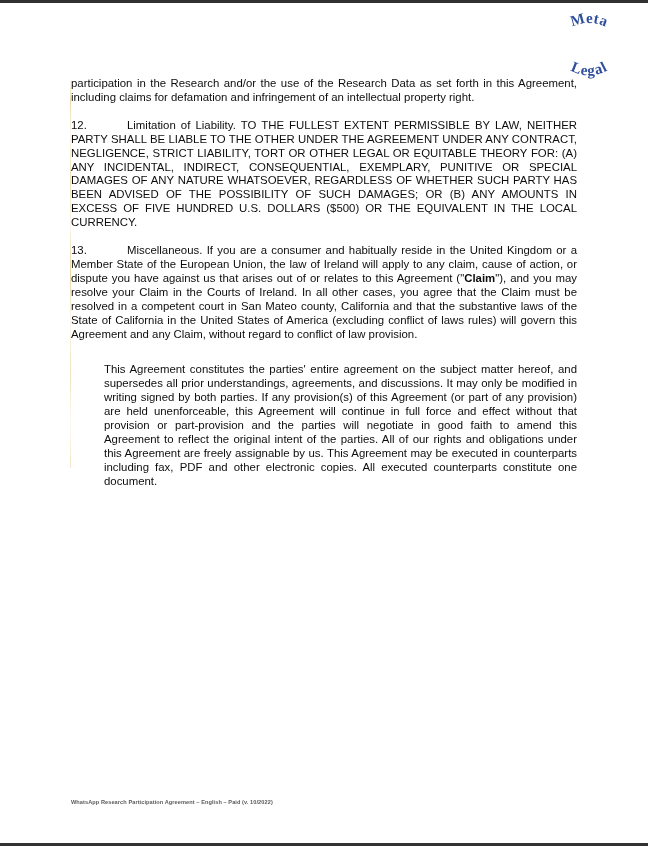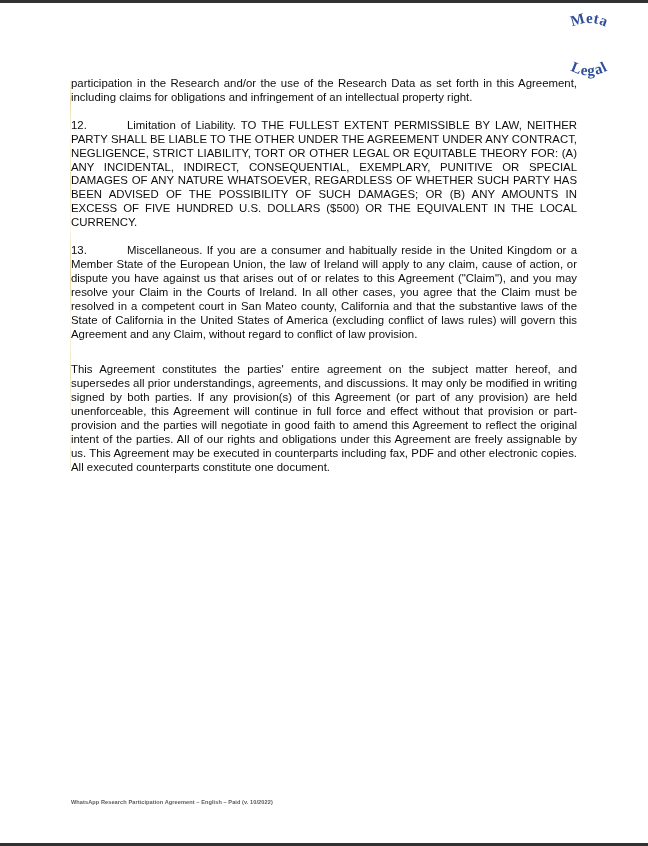--- a/index.html
+++ b/index.html
@@ -87,31 +87,31 @@
   p.para {
     margin: 0 0 14px 0;
     font-size: 11.4px;
     line-height: 13.9px;
     color: #0d0d0d;
     text-align: justify;
     text-justify: inter-word;
     -webkit-hyphens: none;
     hyphens: none;
   }
-  p.para:last-child { margin-bottom: 0; }
+  p.para:last-child { margin-bottom: 0; margin-left: 33px; }
   p.tight { margin-bottom: 13px; }
   .caps { }
   .num {
     display: inline-block;
     width: 56px;
   }
   .uline {
     text-underline-offset: 1.5px;
   }
-  .bold { font-weight: normal; }
+  .bold { font-weight: bold; }
 
   
   .para-gap { height: 9px; }
 
   
   .footer {
     position: absolute;
     top: 795px;
     left: 71px;
     width: 506px;
@@ -142,21 +142,21 @@
       </text>
       <text fill="#2f4f9b" dy="2">
         <textPath href="#arcBottom" startOffset="50%" text-anchor="middle">Legal</textPath>
       </text>
     </svg>
   </div>
 
   <div class="doc-body">
 
     <p class="para">
-      <span>participation in the Research and/or the use of the Research Data as set forth in this Agreement, including claims for obligations and infringement of an intellectual property right.</span>
+      <span>participation in the Research and/or the use of the Research Data as set forth in this Agreement, including claims for defamation and infringement of an intellectual property right.</span>
     </p>
 
     <p class="para">
       <span class="num">12.</span><span class="uline">Limitation of Liability</span><span class="caps">.  TO THE FULLEST EXTENT PERMISSIBLE BY LAW, NEITHER PARTY SHALL BE LIABLE TO THE OTHER UNDER THE AGREEMENT UNDER ANY CONTRACT, NEGLIGENCE, STRICT LIABILITY, TORT OR OTHER LEGAL OR EQUITABLE THEORY FOR: (A) ANY INCIDENTAL, INDIRECT, CONSEQUENTIAL, EXEMPLARY, PUNITIVE OR SPECIAL DAMAGES OF ANY NATURE WHATSOEVER, REGARDLESS OF WHETHER SUCH PARTY HAS BEEN ADVISED OF THE POSSIBILITY OF SUCH DAMAGES; OR (B) ANY AMOUNTS IN EXCESS OF FIVE HUNDRED U.S. DOLLARS ($500) OR THE EQUIVALENT IN THE LOCAL CURRENCY.</span>
     </p>
 
     <p class="para tight">
       <span class="num">13.</span><span class="uline">Miscellaneous</span><span>.  If you are a consumer and habitually reside in the United Kingdom or a Member State of the European Union, the law of Ireland will apply to any claim, cause of action, or dispute you have against us that arises out of or relates to this Agreement ("</span><span class="bold">Claim</span><span>"), and you may resolve your Claim in the Courts of Ireland. In all other cases, you agree that the Claim must be resolved in a competent court in San Mateo county, California and that the substantive laws of the State of California in the United States of America (excluding conflict of laws rules) will govern this Agreement and any Claim, without regard to conflict of law provision.</span>
     </p>
 

